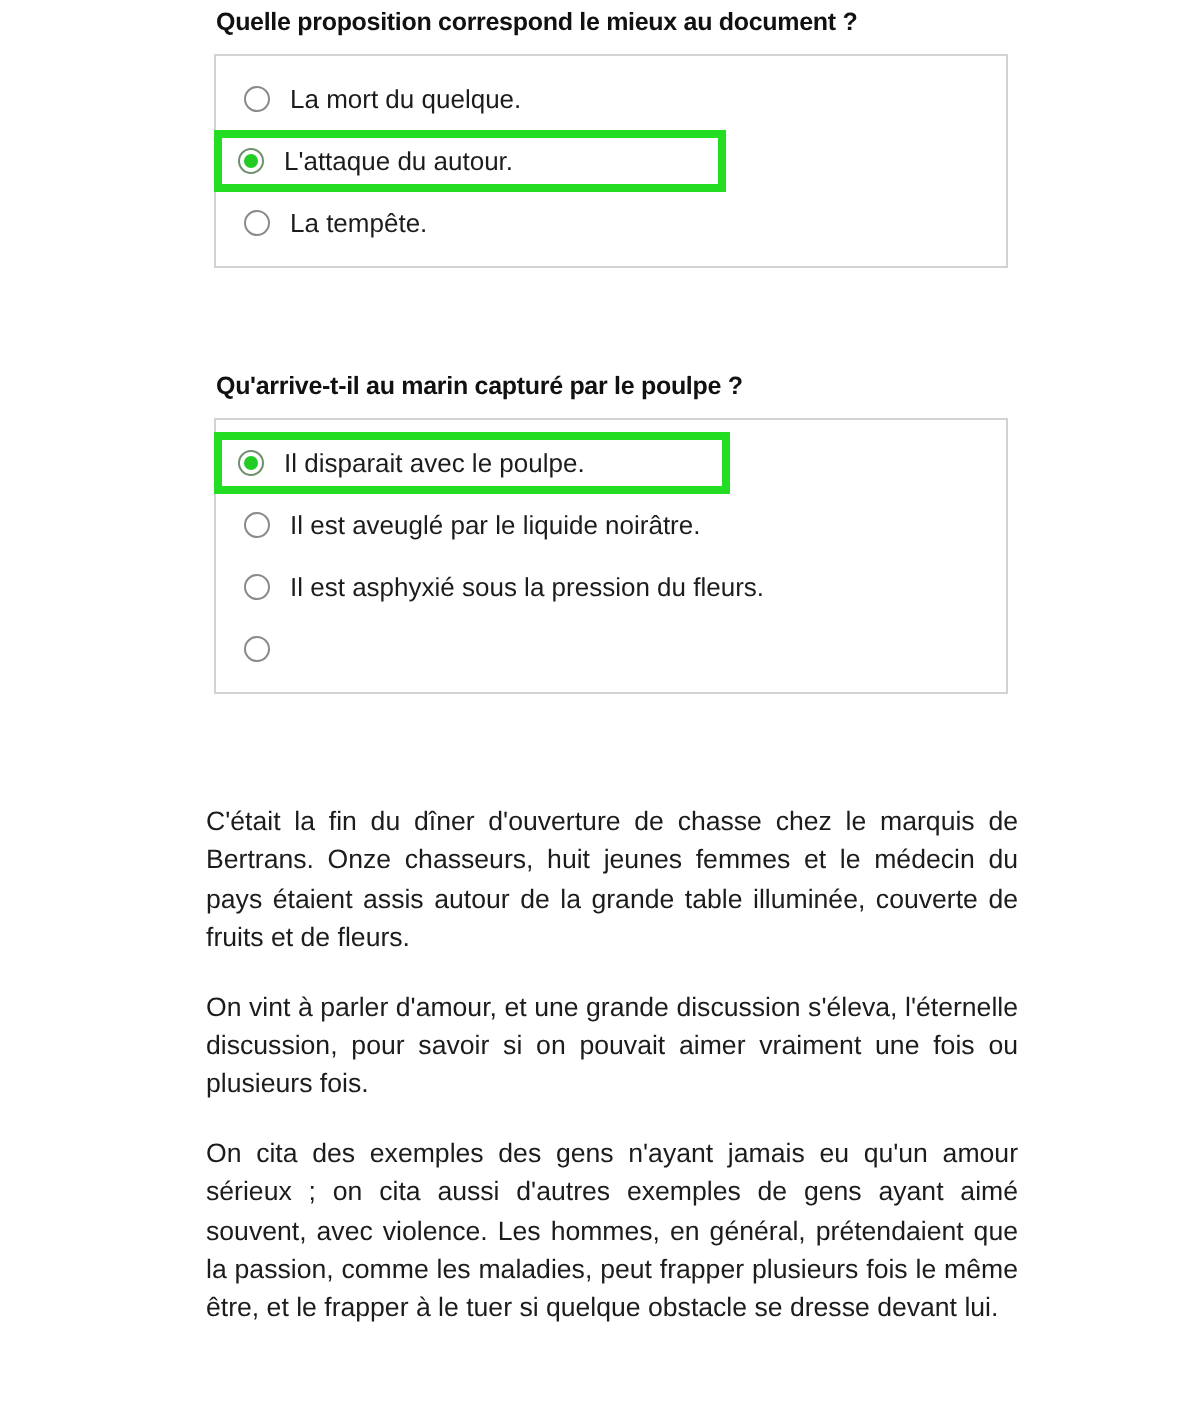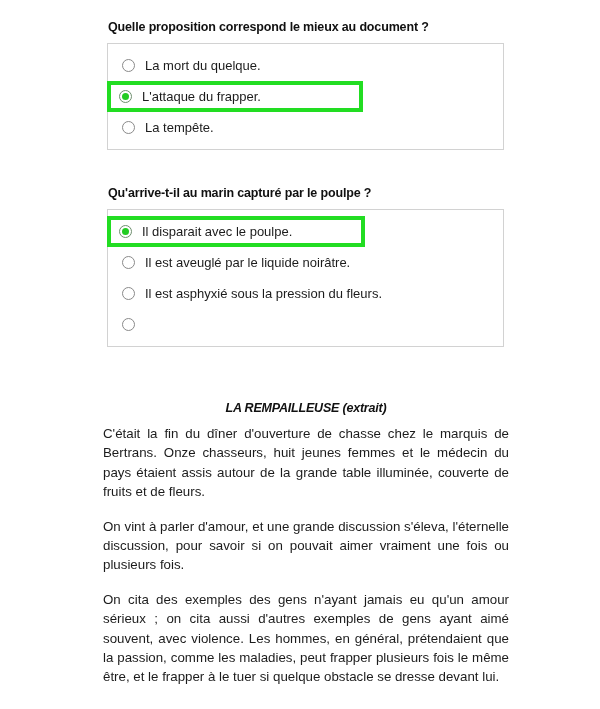--- a/index.html
+++ b/index.html
@@ -22,21 +22,21 @@
     width: 600px;
     height: 709px;
   }
 
   
   .question-block {
     position: absolute;
     left: 107px;
     width: 397px;
   }
-  #qblock-1 { top: 20px; }
+  #qblock-1 { top: 4px; }
   #qblock-2 { top: 186px; }
 
   .question-title {
     font-size: 12.5px;
     font-weight: bold;
     color: #111111;
     letter-spacing: -0.15px;
     margin: 0 0 8px 1px;
     line-height: 15px;
     white-space: nowrap;
@@ -135,21 +135,21 @@
 
     <div class="options-box">
 
       <div class="option-row">
         <span class="radio"></span>
         <span class="option-label">La mort du quelque.</span>
       </div>
 
       <div class="option-row highlighted">
         <span class="radio checked"></span>
-        <span class="option-label">L'attaque du frapper.</span>
+        <span class="option-label">L'attaque du autour.</span>
       </div>
 
 
       <div class="option-row">
         <span class="radio"></span>
         <span class="option-label">La tempête.</span>
       </div>
 
     </div>
   </section>
@@ -175,19 +175,18 @@
       </div>
 
       <div class="option-row">
         <span class="radio"></span>
       </div>
 
     </div>
   </section>
 
   <article class="passage">
-    <h3 class="passage-title">LA REMPAILLEUSE (extrait)</h3>
     <p class="passage-para">C'était la fin du dîner d'ouverture de chasse chez le marquis de Bertrans. Onze chasseurs, huit jeunes femmes et le médecin du pays étaient assis autour de la grande table illuminée, couverte de fruits et de fleurs.</p>
     <p class="passage-para">On vint à parler d'amour, et une grande discussion s'éleva, l'éternelle discussion, pour savoir si on pouvait aimer vraiment une fois ou plusieurs fois.</p>
     <p class="passage-para">On cita des exemples des gens n'ayant jamais eu qu'un amour sérieux ; on cita aussi d'autres exemples de gens ayant aimé souvent, avec violence. Les hommes, en général, prétendaient que la passion, comme les maladies, peut frapper plusieurs fois le même être, et le frapper à le tuer si quelque obstacle se dresse devant lui.</p>
   </article>
 
 </div>
 
 </body></html>

